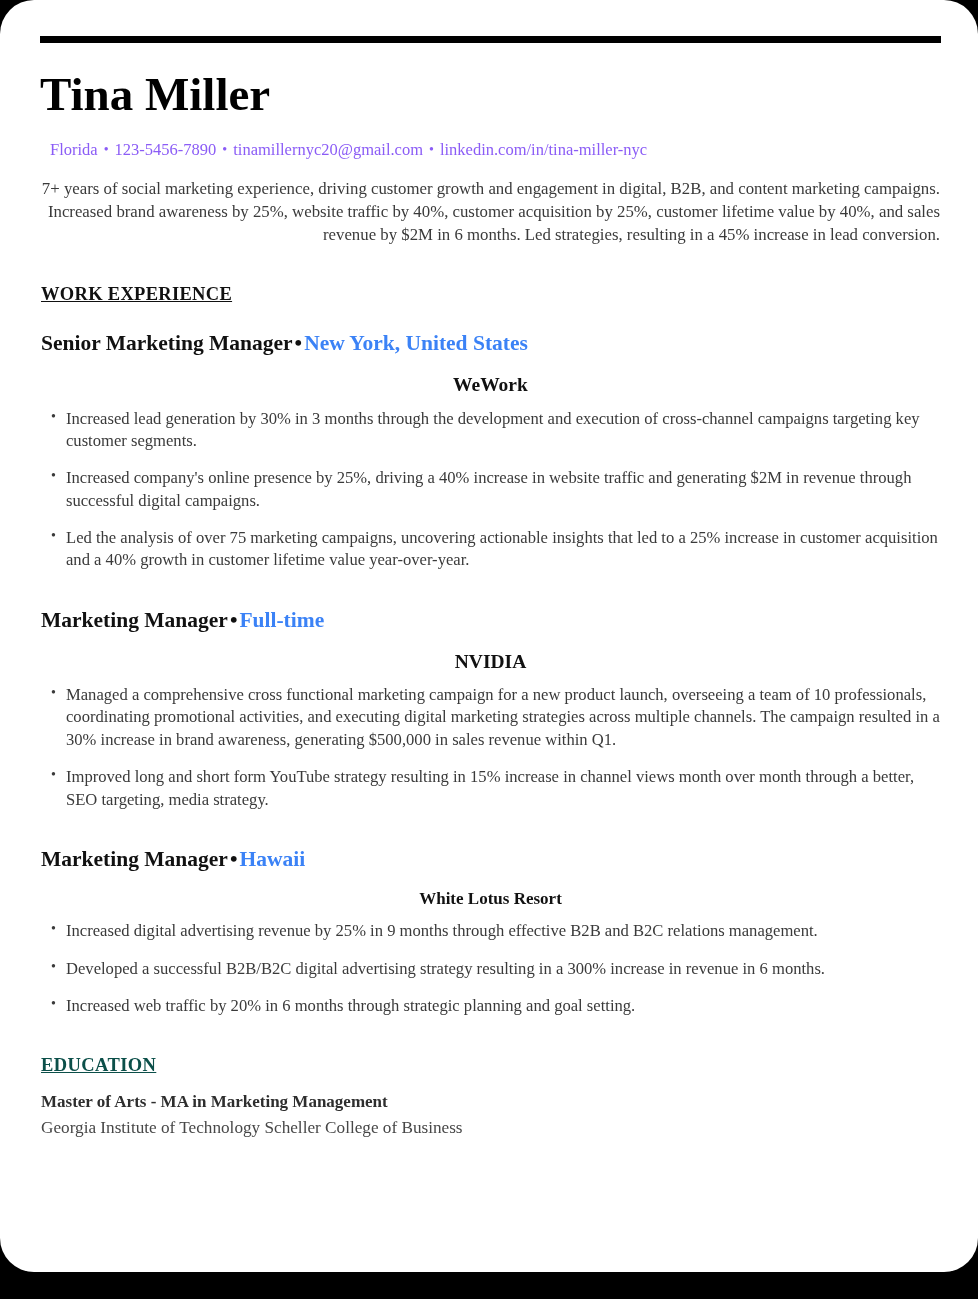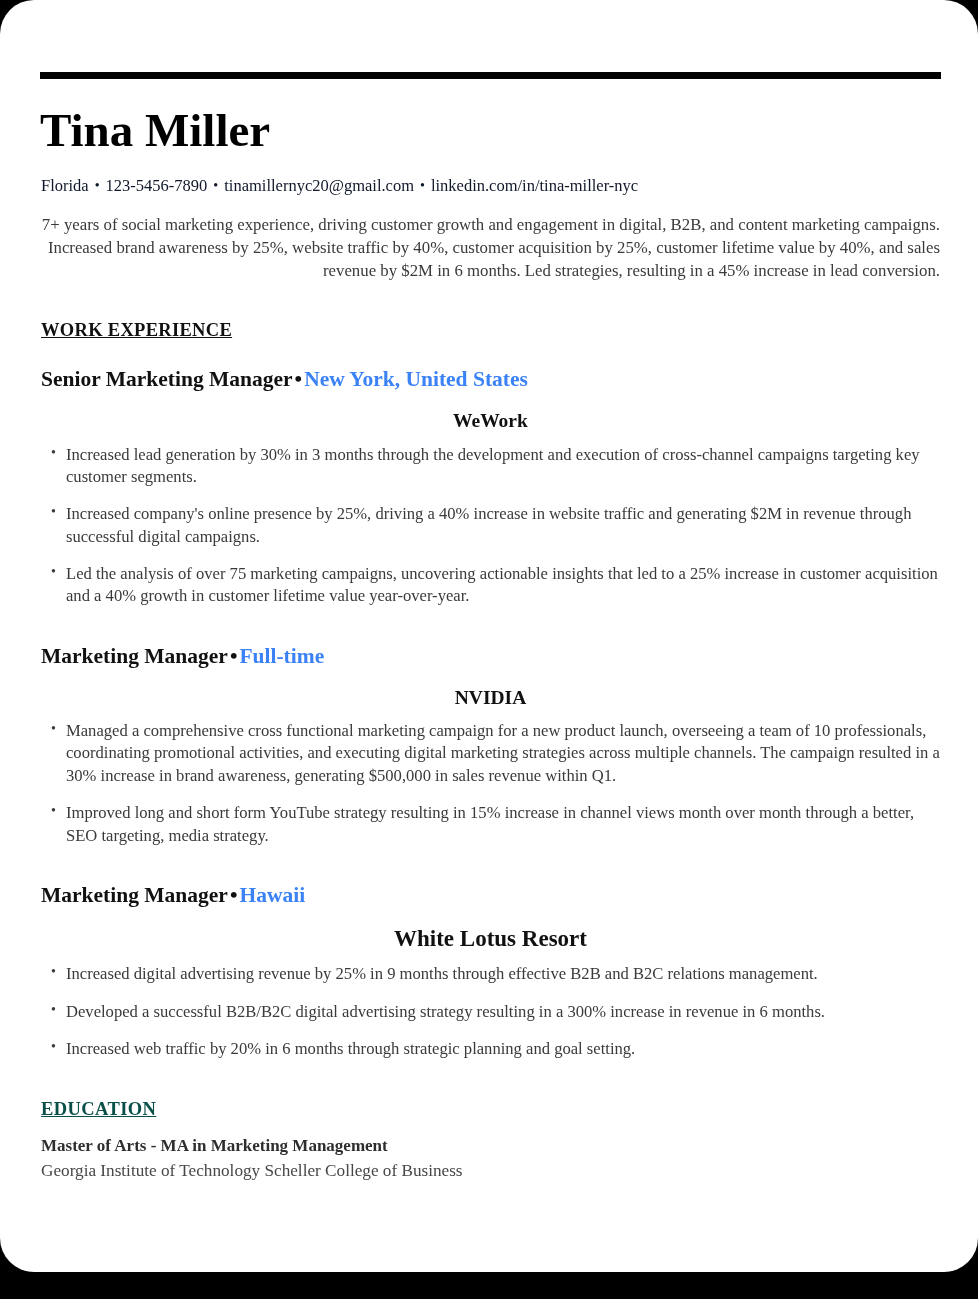--- a/index.html
+++ b/index.html
@@ -20,21 +20,21 @@
     top: 0;
     width: 978px;
     height: 1272px;
     background: #ffffff;
     border-radius: 34px 34px 34px 34px;
     box-sizing: border-box;
     overflow: hidden;
   }
 
   .page-inner {
-    padding: 72px 38px 0 40px;
+    padding: 36px 38px 0 40px;
   }
 
   
   .top-rule {
     width: 901px;
     height: 7px;
     background: #000000;
     margin: 0 0 0 0;
   }
 
@@ -44,23 +44,23 @@
     font-weight: bold;
     color: #000000;
     letter-spacing: 0px;
     line-height: 1.0;
     margin: 28px 0 0 0;
     white-space: nowrap;
   }
 
   
   .contact {
-    margin: 22px 0 0 1px;
+    margin: 22px 0 0 10px;
     font-size: 16.5px;
-    color: #0f172a;
+    color: #8b5cf6;
     line-height: 1.2;
     white-space: nowrap;
   }
   .contact .sep {
     display: inline-block;
     padding: 0 6px;
     font-size: 14px;
     vertical-align: 1px;
   }
 
@@ -110,21 +110,21 @@
 
   .company {
     margin: 16px 0 0 1px;
     font-size: 19.5px;
     font-weight: bold;
     color: #111111;
     line-height: 1.2;
     text-align: center;
   }
   .company.small {
-    font-size: 23px;
+    font-size: 17px;
   }
 
   
   ul.bullets {
     list-style: none;
     margin: 11px 0 0 0;
     padding: 0;
   }
   ul.bullets li {
     position: relative;

